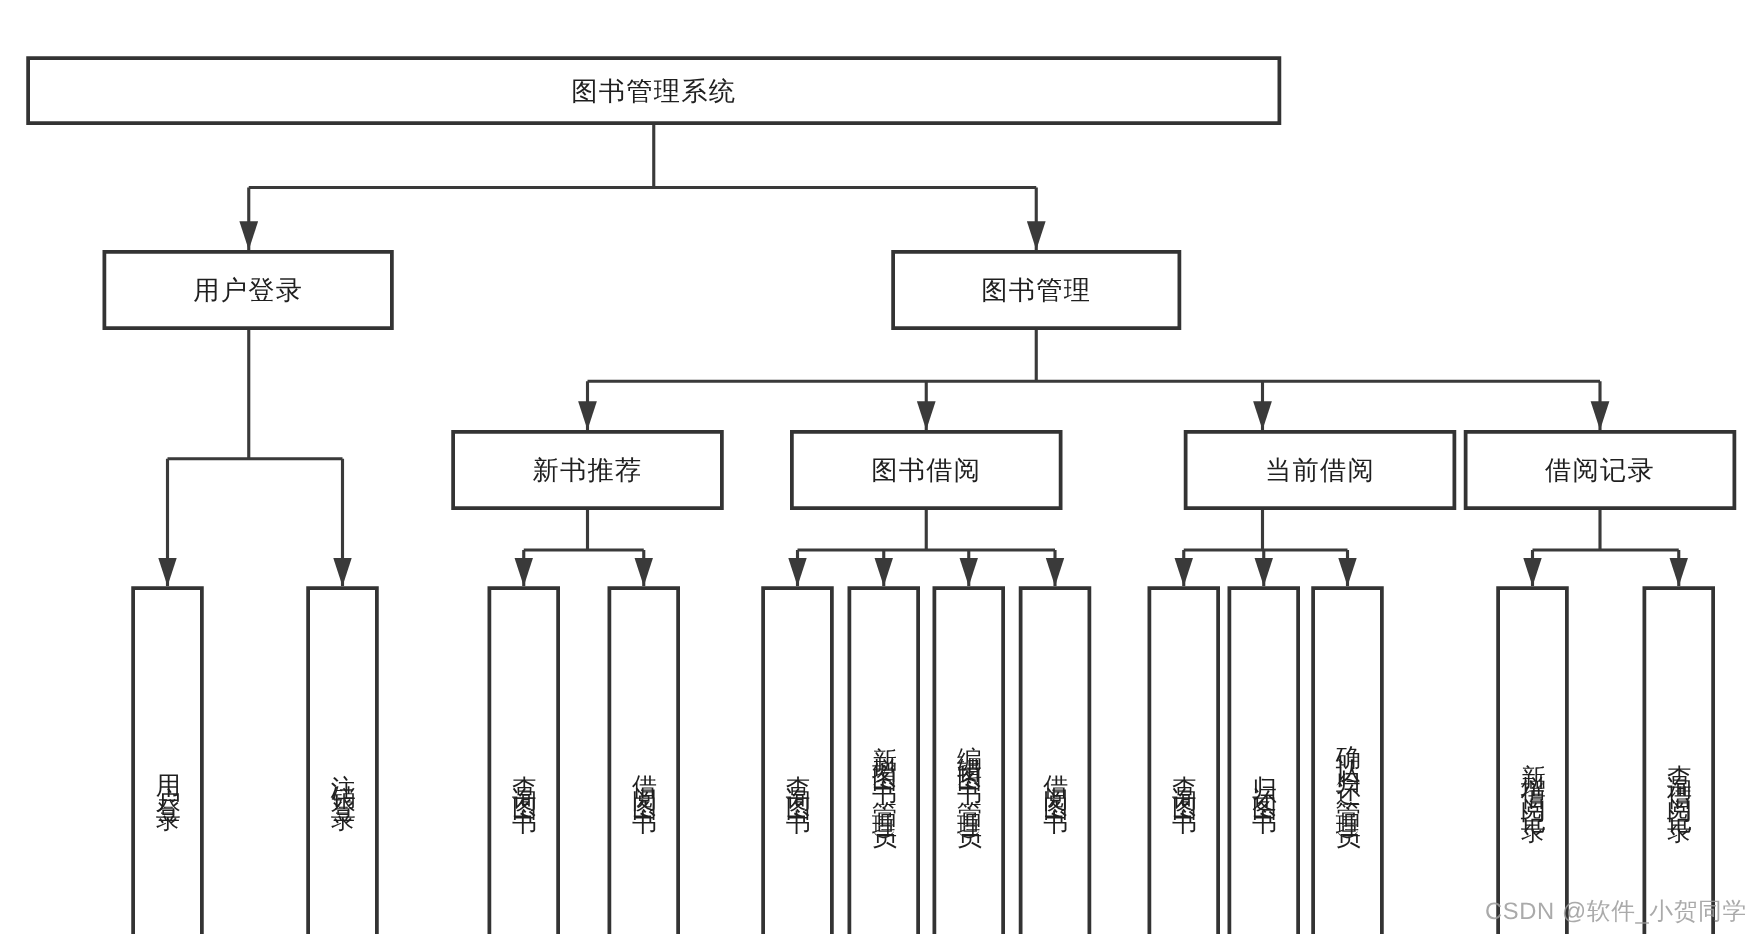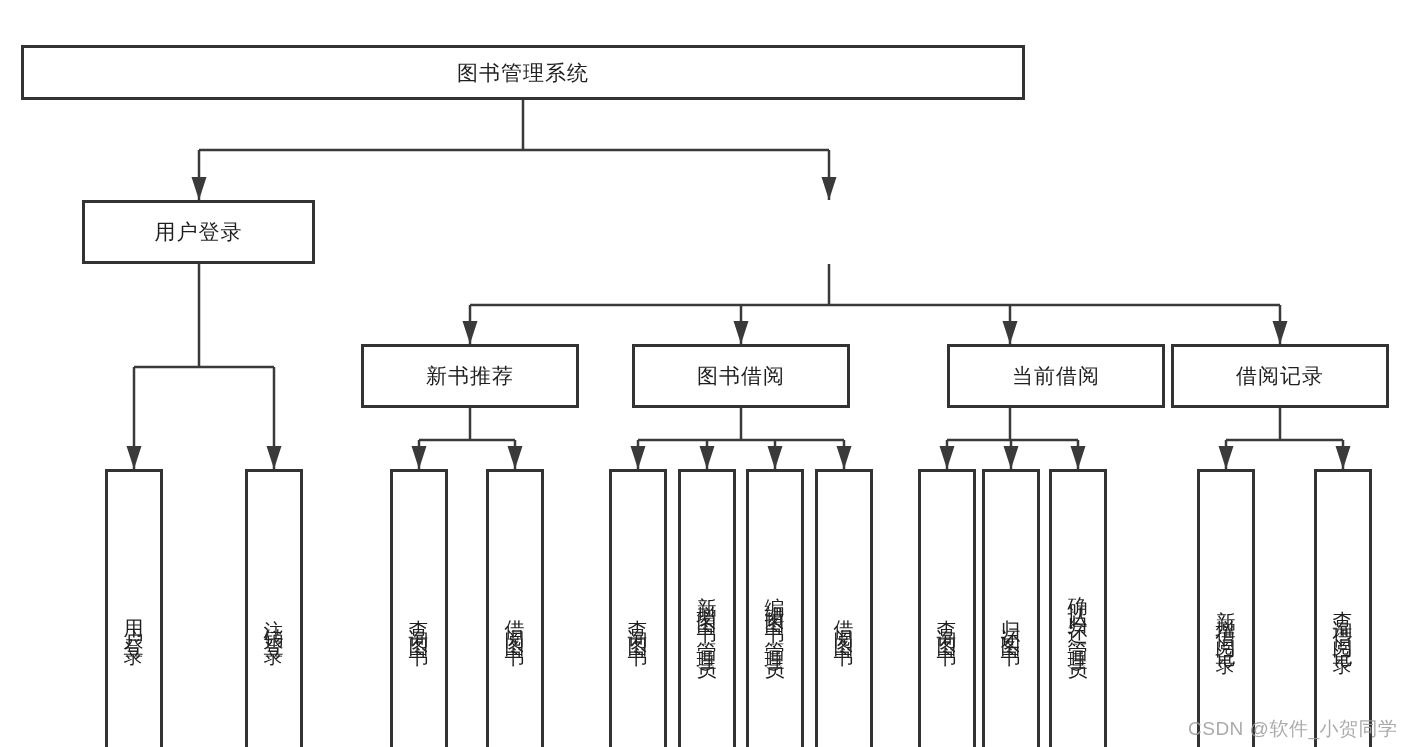--- a/index.html
+++ b/index.html
@@ -128,20 +128,23 @@
     </g>
   </svg>
 
   <div class="node h-node root-node">
     <span>图书管理系统</span>
   </div>
 
   <div class="node h-node l2-node" style="left:82px; width:233px;">
     <span>用户登录</span>
   </div>
+  <div class="node h-node l2-node" style="left:713px; width:232px;">
+    <span>图书管理</span>
+  </div>
 
   <div class="node h-node l3-node" style="left:361px;">
     <span>新书推荐</span>
   </div>
   <div class="node h-node l3-node" style="left:632px;">
     <span>图书借阅</span>
   </div>
   <div class="node h-node l3-node" style="left:947px;">
     <span>当前借阅</span>
   </div>

